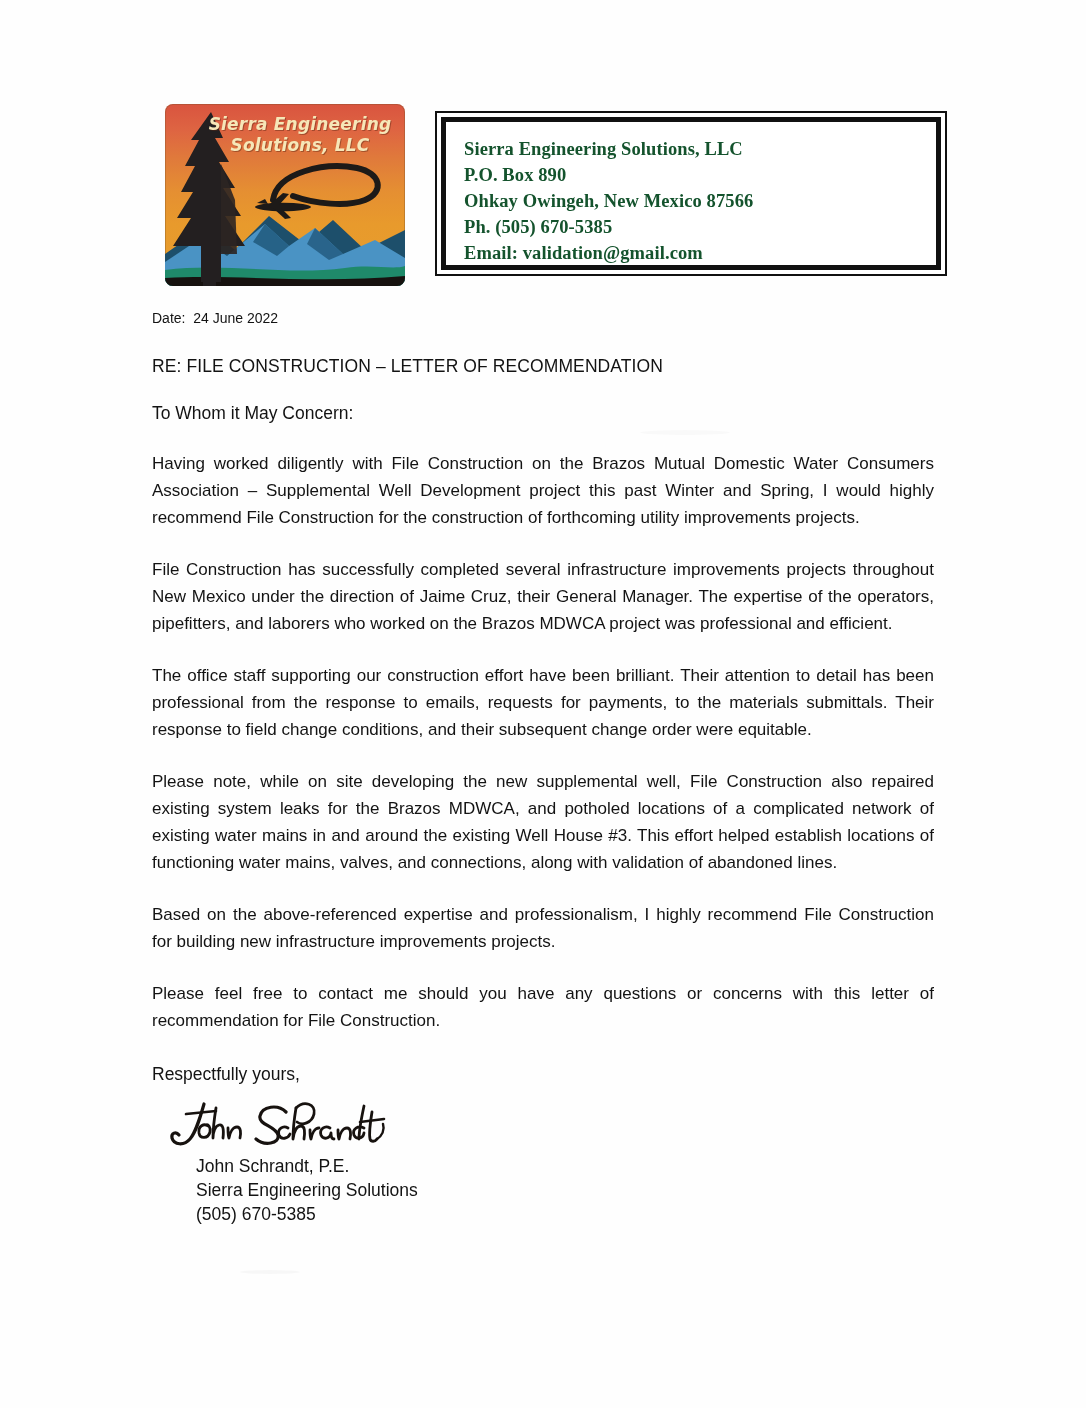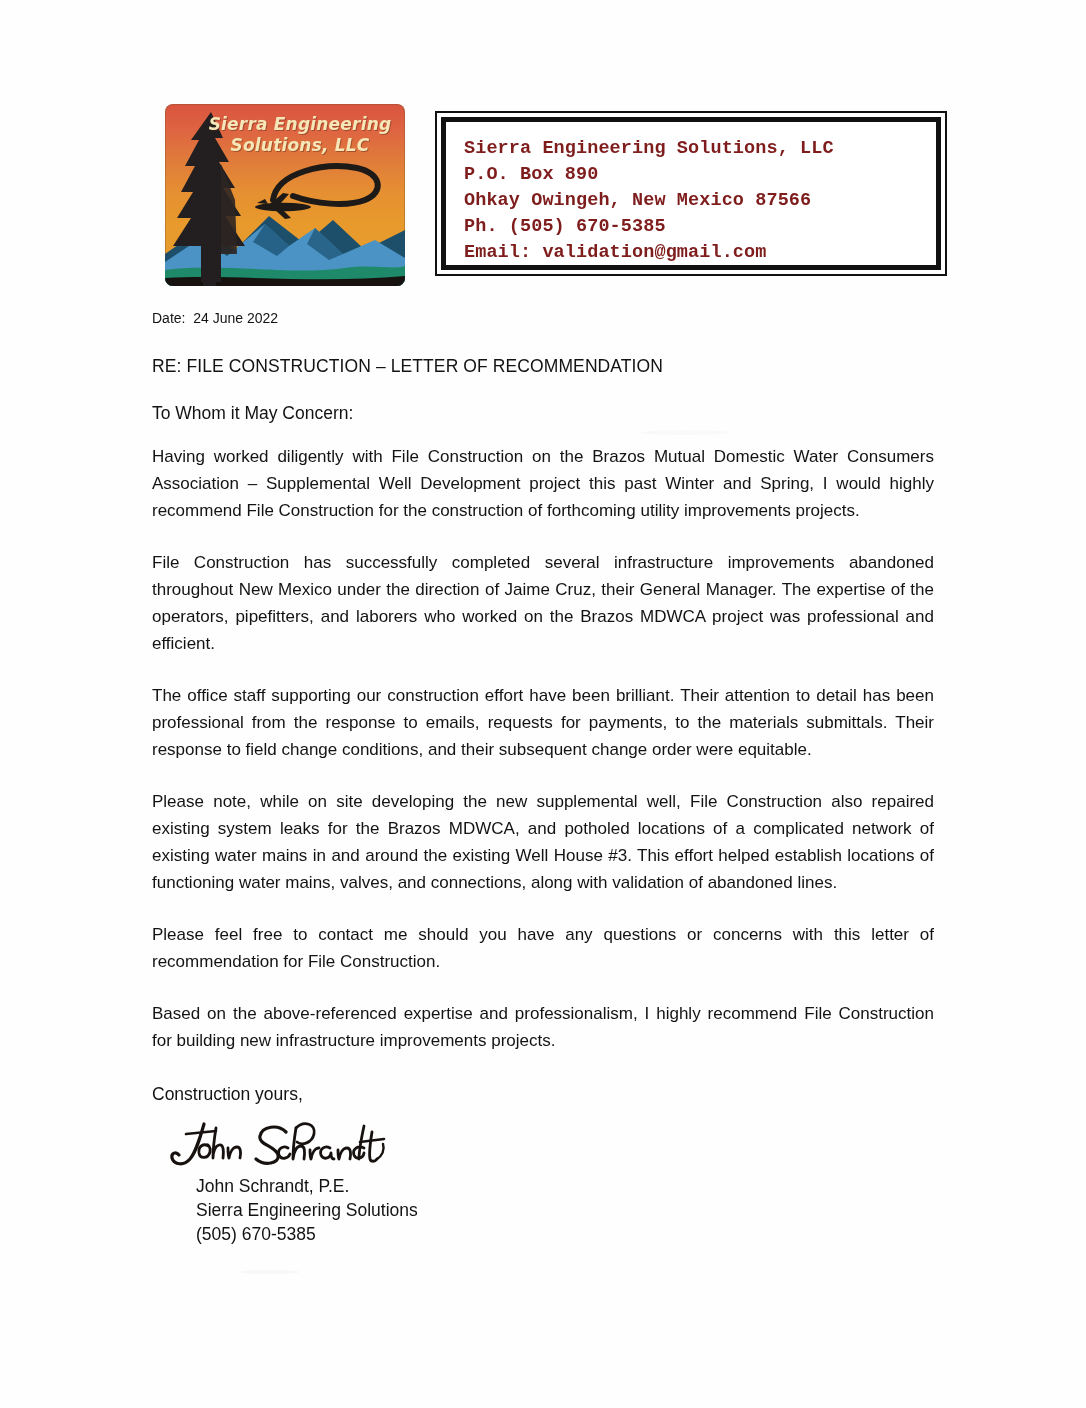--- a/index.html
+++ b/index.html
@@ -87,25 +87,25 @@
   }
   .addr-mid {
     width: 100%;
     height: 100%;
     border: 5px solid #111;
     background: #fff;
     box-sizing: border-box;
     padding: 14px 0 0 18px;
   }
   .addr-lines {
-    font-family: Liberation Mono, monospace;
+    font-family: Liberation Serif, serif;
     font-weight: bold;
     font-size: 18.5px;
     line-height: 26px;
-    color: #7f1d1d;
+    color: #14532d;
     letter-spacing: .1px;
   }
   .addr-lines div { white-space: pre; }
 
   
   .body-wrap {
     position: absolute;
     left: 152px;
     top: 306px;
     width: 782px;
@@ -120,21 +120,21 @@
   .re-line {
     font-size: 17.5px;
     font-weight: normal;
     line-height: 24px;
     margin-bottom: 23px;
     letter-spacing: .1px;
   }
   .salutation {
     font-size: 17.5px;
     line-height: 24px;
-    margin-bottom: 18px;
+    margin-bottom: 25px;
   }
   p.para {
     margin: 0 0 25px 0;
     font-size: 17px;
     line-height: 27px;
     text-align: justify;
     text-justify: inter-word;
   }
   p.para:last-of-type { margin-bottom: 0; }
 
@@ -228,27 +228,27 @@
 
   <div class="body-wrap">
 
     <div class="meta-line">Date:  24 June 2022</div>
 
     <div class="re-line">RE: FILE CONSTRUCTION – LETTER OF RECOMMENDATION</div>
 
     <div class="salutation">To Whom it May Concern:</div>
 
     <p class="para">Having worked diligently with File Construction on the Brazos Mutual Domestic Water Consumers Association – Supplemental Well Development project this past Winter and Spring, I would highly recommend File Construction for the construction of forthcoming utility improvements projects.</p>
-    <p class="para">File Construction has successfully completed several infrastructure improvements abandoned throughout New Mexico under the direction of Jaime Cruz, their General Manager.  The expertise of the operators, pipefitters, and laborers who worked on the Brazos MDWCA project was professional and efficient.</p>
+    <p class="para">File Construction has successfully completed several infrastructure improvements projects throughout New Mexico under the direction of Jaime Cruz, their General Manager.  The expertise of the operators, pipefitters, and laborers who worked on the Brazos MDWCA project was professional and efficient.</p>
     <p class="para">The office staff supporting our construction effort have been brilliant.  Their attention to detail has been professional from the response to emails, requests for payments, to the materials submittals.  Their response to field change conditions, and their subsequent change order were equitable.</p>
     <p class="para">Please note, while on site developing the new supplemental well, File Construction also repaired existing system leaks for the Brazos MDWCA, and potholed locations of a complicated network of existing water mains in and around the existing Well House #3.  This effort helped establish locations of functioning water mains, valves, and connections, along with validation of abandoned lines.</p>
+    <p class="para">Based on the above-referenced expertise and professionalism, I highly recommend File Construction for building new infrastructure improvements projects.</p>
     <p class="para">Please feel free to contact me should you have any questions or concerns with this letter of recommendation for File Construction.</p>
-    <p class="para">Based on the above-referenced expertise and professionalism, I highly recommend File Construction for building new infrastructure improvements projects.</p>
-
-    <div class="closing">Construction yours,</div>
+
+    <div class="closing">Respectfully yours,</div>
 
     <div class="sig-area">
       <svg width="240" height="62" viewBox="0 0 240 62">
         <g fill="none" stroke="#17120f" stroke-linecap="round" stroke-linejoin="round">
 
           <path d="M40 12 C 36 26, 32 40, 26 47 C 20 54, 10 53, 8 46 C 7 41, 12 39, 15 43" stroke-width="3.2"></path>
           <path d="M22 22 L52 19" stroke-width="2.6"></path>
 
           <path d="M44 34 C 40 31, 34 34, 35 41 C 36 47, 44 47, 46 40 C 47 35, 44 32, 42 33" stroke-width="2.8"></path>
           <path d="M52 16 C 50 28, 49 38, 49 46 C 49 40, 51 34, 55 33 C 59 32, 60 37, 59 46" stroke-width="2.8"></path>

